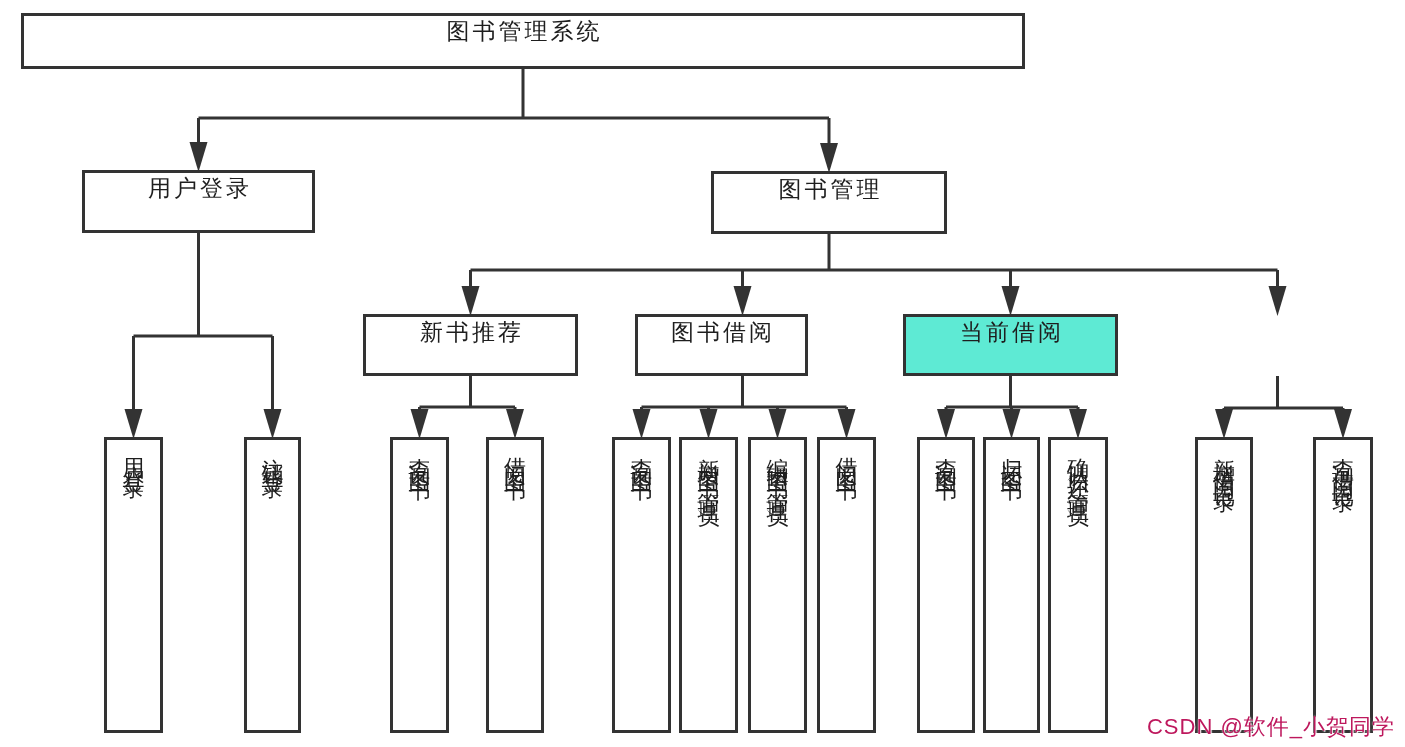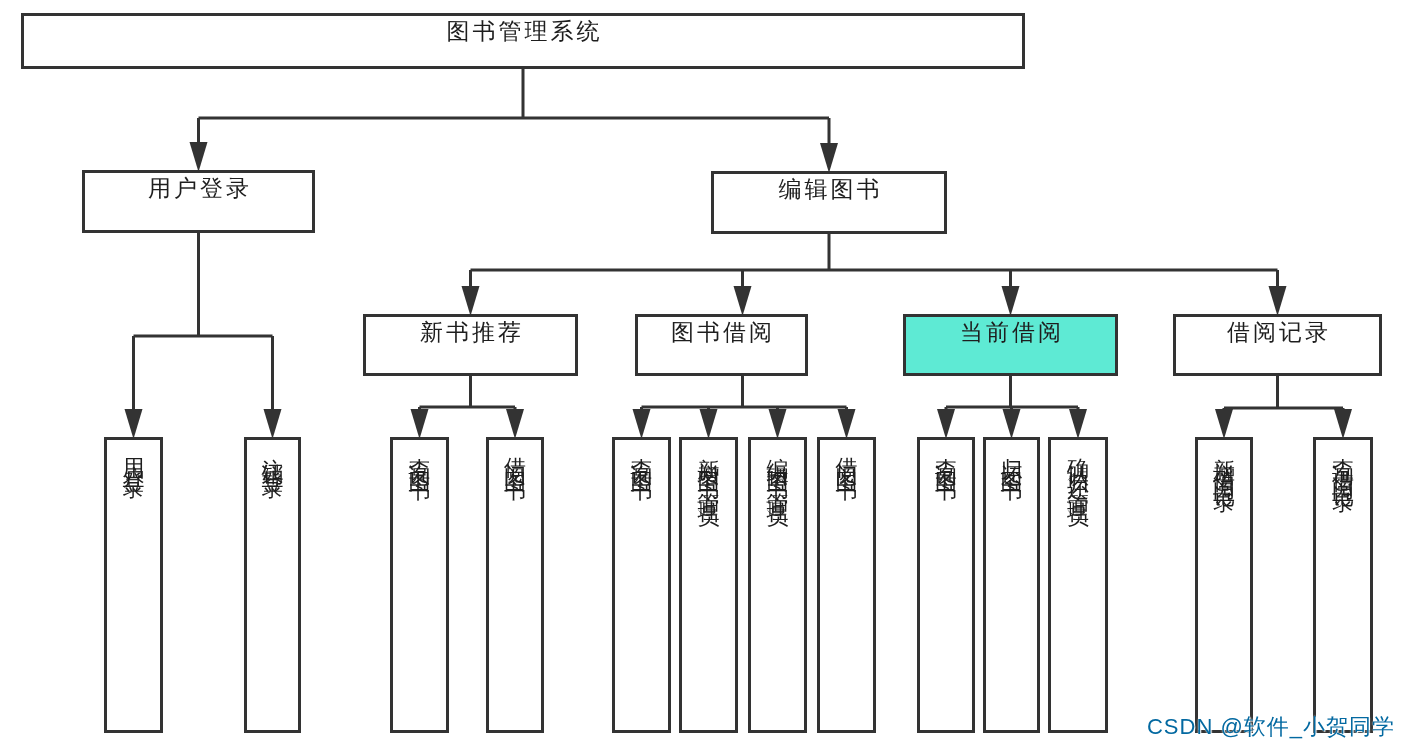--- a/index.html
+++ b/index.html
@@ -70,41 +70,38 @@
       <polygon points="632.5,409 650.5,409 641.5,439" fill="#333333"></polygon>
       <polygon points="699.5,409 717.5,409 708.5,439" fill="#333333"></polygon>
       <polygon points="768.5,409 786.5,409 777.5,439" fill="#333333"></polygon>
       <polygon points="837.5,409 855.5,409 846.5,439" fill="#333333"></polygon>
       <polygon points="937,409 955,409 946,439" fill="#333333"></polygon>
       <polygon points="1002.5,409 1020.5,409 1011.5,439" fill="#333333"></polygon>
       <polygon points="1069,409 1087,409 1078,439" fill="#333333"></polygon>
       <polygon points="1215,409 1233,409 1224,439" fill="#333333"></polygon>
       <polygon points="1334,409 1352,409 1343,439" fill="#333333"></polygon>
     </svg>
-  <div id="watermark" style="color: #0369a1;">CSDN @软件_小贺同学</div>
+  <div id="watermark" style="color: #be185d;">CSDN @软件_小贺同学</div>
 <div class="node horizontal" style="left: 21px; top: 13px; width: 1004px; height: 56px; background: rgb(255, 255, 255); border-color: rgb(51, 51, 51);">
       <span class="lbl">图书管理系统</span>
     </div>
     <div class="node horizontal" style="left: 82px; top: 170px; width: 233px; height: 63px; background: rgb(255, 255, 255); border-color: rgb(51, 51, 51);">
       <span class="lbl">用户登录</span>
     </div>
     <div class="node horizontal" style="left: 711px; top: 171px; width: 236px; height: 63px; background: rgb(255, 255, 255); border-color: rgb(51, 51, 51);">
-      <span class="lbl">编辑图书</span>
+      <span class="lbl">图书管理</span>
     </div>
     <div class="node horizontal" style="left: 363px; top: 314px; width: 215px; height: 62px; background: rgb(255, 255, 255); border-color: rgb(51, 51, 51);">
       <span class="lbl">新书推荐</span>
     </div>
     <div class="node horizontal" style="left: 635px; top: 314px; width: 173px; height: 62px; background: rgb(255, 255, 255); border-color: rgb(51, 51, 51);">
       <span class="lbl">图书借阅</span>
     </div>
     <div class="node horizontal" style="left: 903px; top: 314px; width: 215px; height: 62px; background: #5eead4; border-color: rgb(51, 51, 51);">
       <span class="lbl">当前借阅</span>
-    </div>
-    <div class="node horizontal" style="left: 1173px; top: 314px; width: 209px; height: 62px; background: rgb(255, 255, 255); border-color: rgb(51, 51, 51);">
-      <span class="lbl">借阅记录</span>
     </div>
     <div class="node vertical" style="left: 104px; top: 437px; width: 59px; height: 296px; background: rgb(255, 255, 255); border-color: rgb(51, 51, 51);">
       <span class="lbl">用户登录</span>
     </div>
     <div class="node vertical" style="left: 244px; top: 437px; width: 57px; height: 296px; background: rgb(255, 255, 255); border-color: rgb(51, 51, 51);">
       <span class="lbl">注销登录</span>
     </div>
     <div class="node vertical" style="left: 390px; top: 437px; width: 59px; height: 296px; background: rgb(255, 255, 255); border-color: rgb(51, 51, 51);">
       <span class="lbl">查询图书</span>
     </div>

